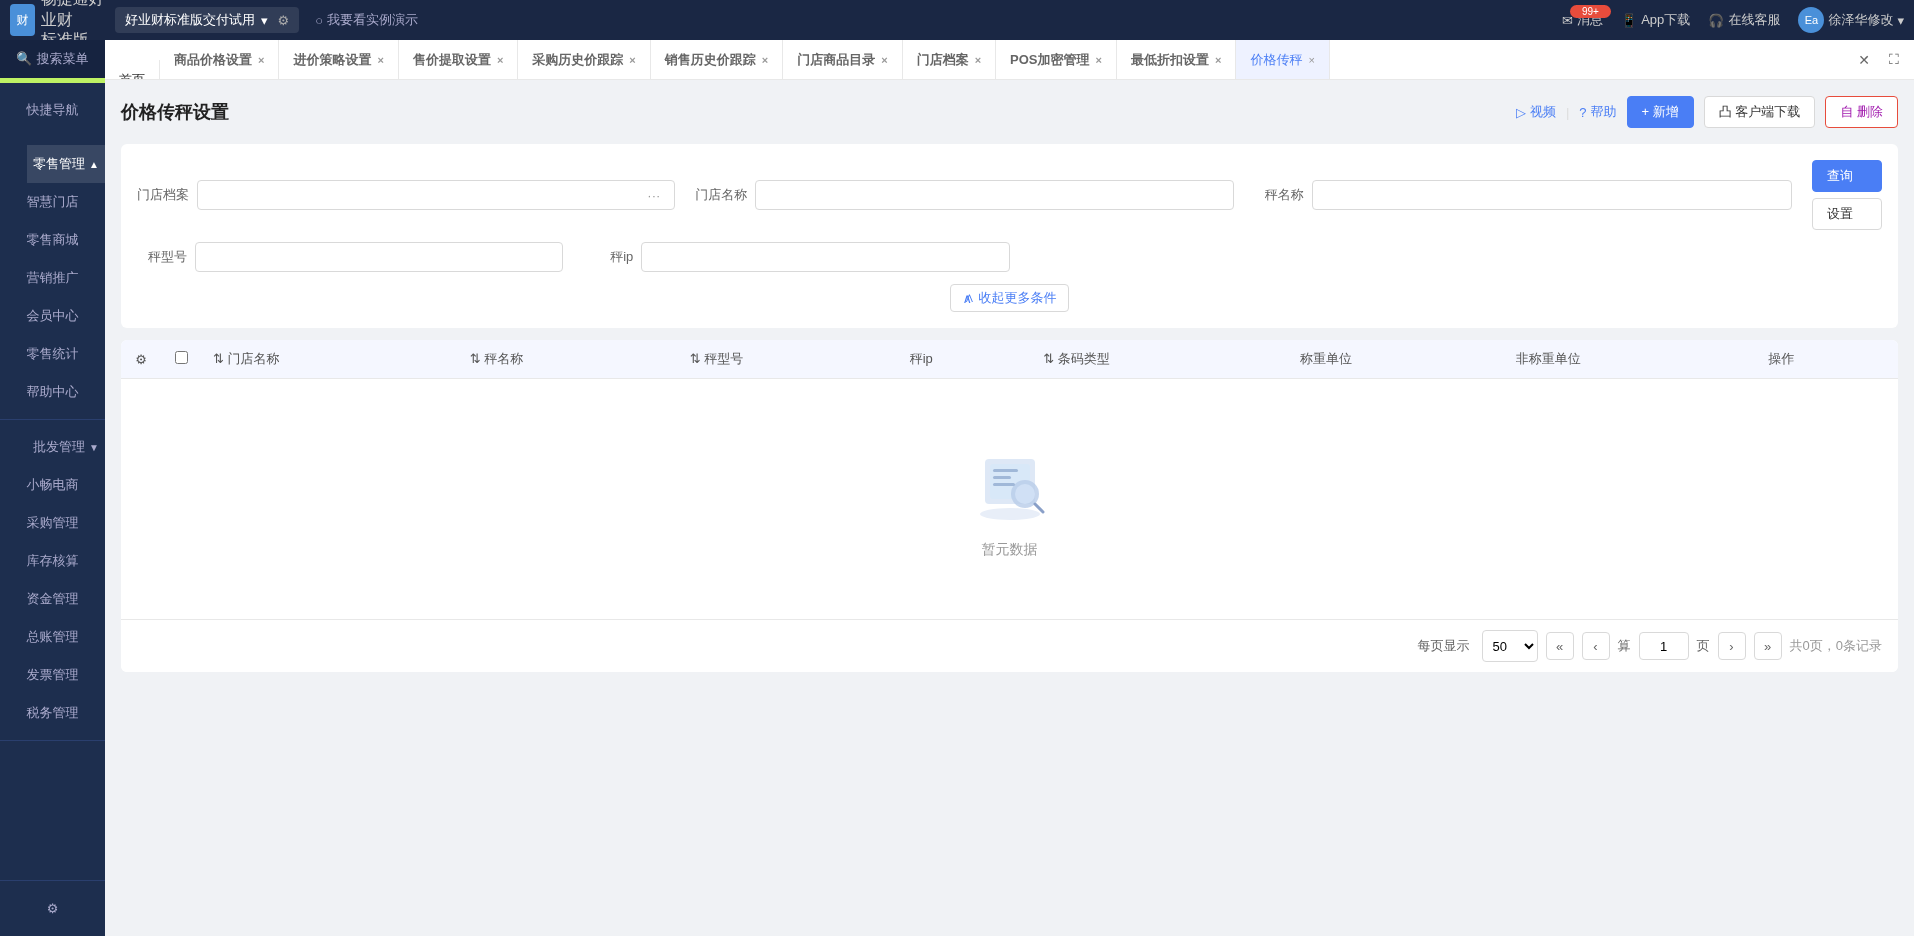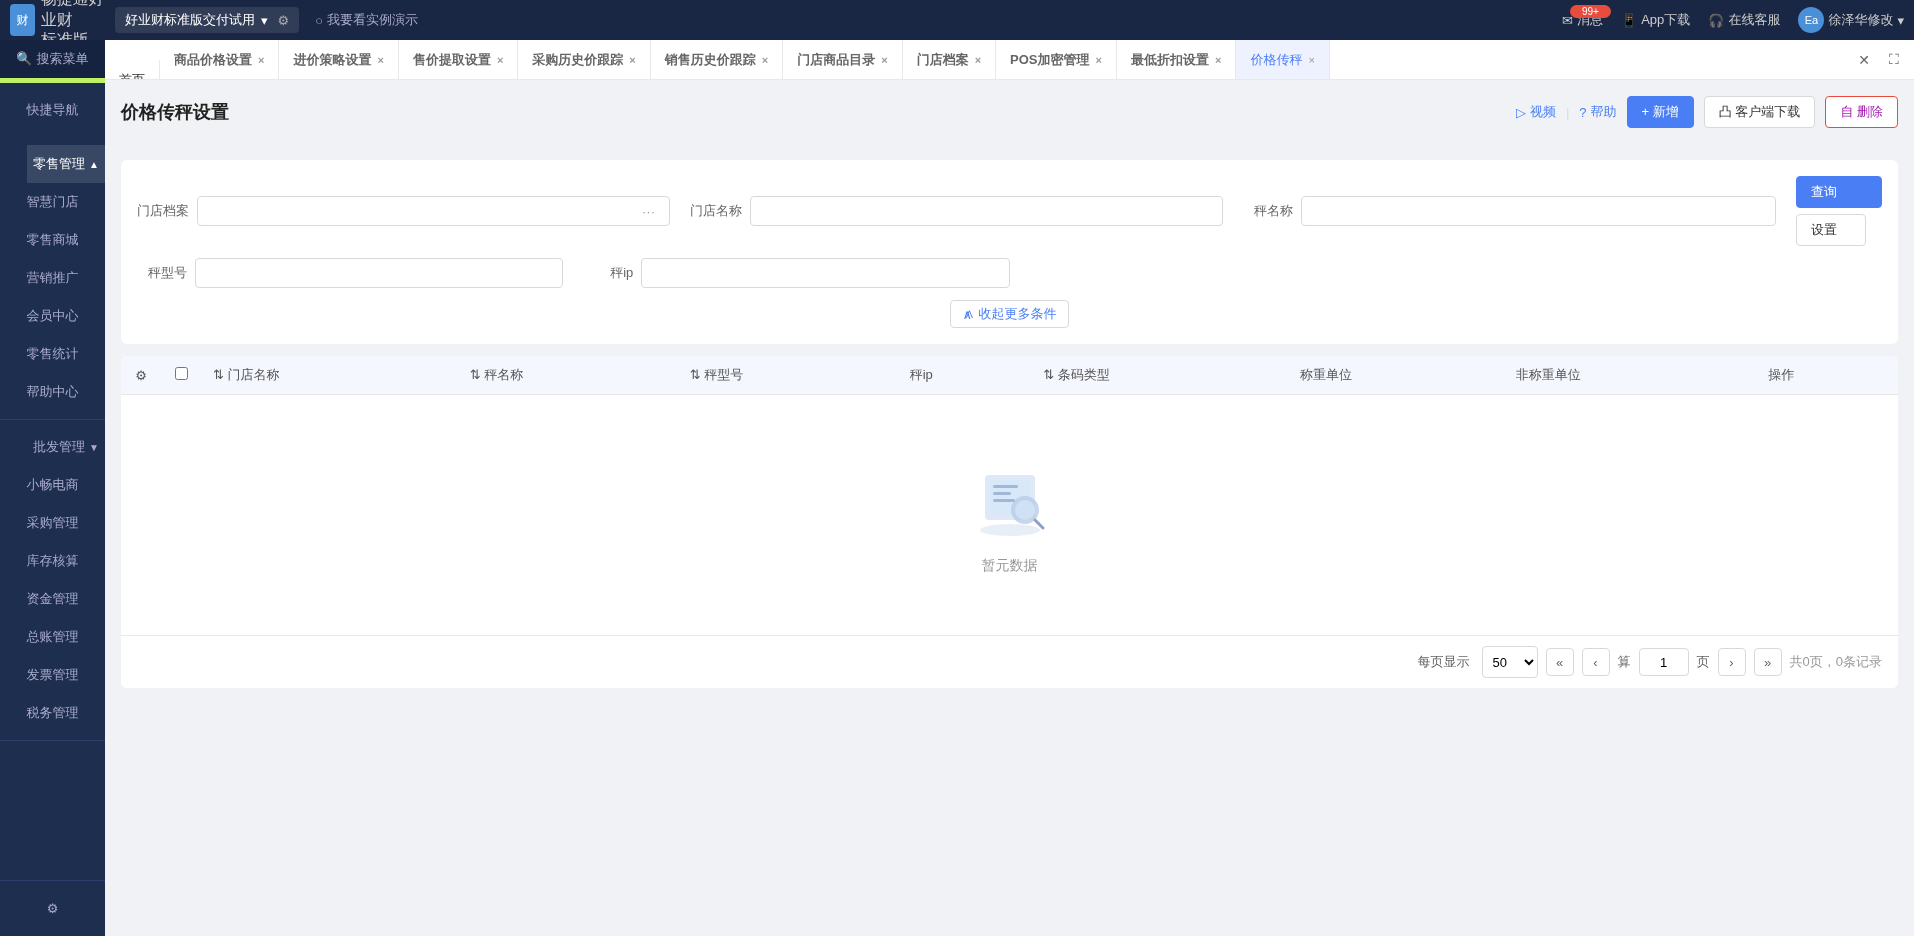--- a/index.html
+++ b/index.html
@@ -47,21 +47,21 @@
     .tab-item.active { color: #4a7ef5; background: #eef2ff; font-weight: 500; }
     .tab-item.home { color: #333; font-weight: 400; margin-top: 40px; }
     .tab-close { font-size: 11px; color: #999; }
     .tab-bar-actions { margin-left: auto; display: flex; align-items: center; padding: 0 8px; gap: 6px; flex-shrink: 0; }
     .tab-action-btn { width: 24px; height: 24px; display: flex; align-items: center; justify-content: center; cursor: pointer; color: #666; font-size: 14px; }
 
     
     .page-content { flex: 1; overflow-y: auto; padding: 16px; background: #f0f2f5; }
 
     
-    .page-header { display: flex; align-items: center; justify-content: space-between; margin-bottom: 32px; }
+    .page-header { display: flex; align-items: center; justify-content: space-between; margin-bottom: 16px; }
     .page-title { font-size: 18px; font-weight: 600; color: #222; }
     .page-actions { display: flex; align-items: center; gap: 10px; }
     .action-link { display: flex; align-items: center; gap: 4px; color: #4a7ef5; font-size: 13px; cursor: pointer; }
     .divider-v { color: #ddd; }
     .btn { display: flex; align-items: center; gap: 4px; padding: 6px 14px; border-radius: 4px; font-size: 13px; cursor: pointer; border: 1px solid transparent; }
     .btn-primary { background: #4a7ef5; color: #fff; border-color: #4a7ef5; }
     .btn-default { background: #fff; color: #333; border-color: #d9d9d9; }
     .btn-danger { background: #fff; color: #a21caf; border-color: #e74c3c; }
 
     
@@ -302,21 +302,21 @@
             </div>
             <div class="filter-item">
               <span class="filter-label">门店名称</span>
               <input class="filter-input" style="">
             </div>
             <div class="filter-item">
               <span class="filter-label">秤名称</span>
               <input class="filter-input" style="">
             </div>
             <div style="display:flex; flex-direction:column; gap:6px;">
-              <button class="btn btn-primary" style="width:86px;">
+              <button class="btn btn-primary" style="width:70px;">
                 <span>查询</span>
               </button>
               <button class="btn btn-default" style="width:70px;">
                 <span>设置</span>
               </button>
             </div>
           </div>
           <div class="filter-row">
             <div class="filter-item">
               <span class="filter-label">秤型号</span>

